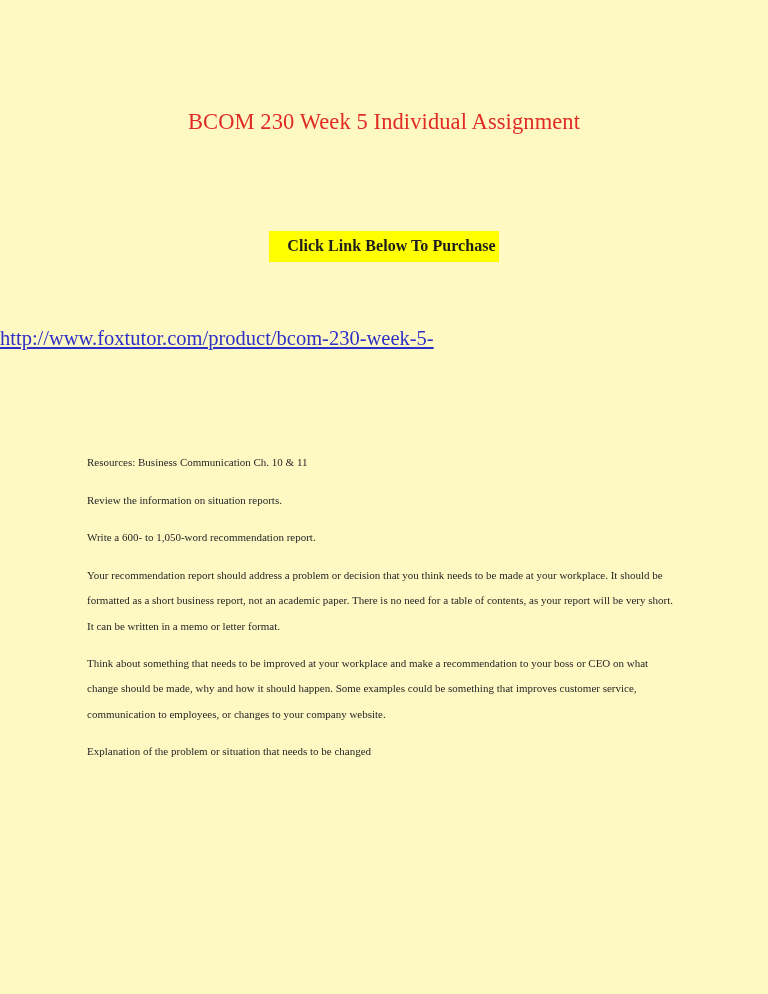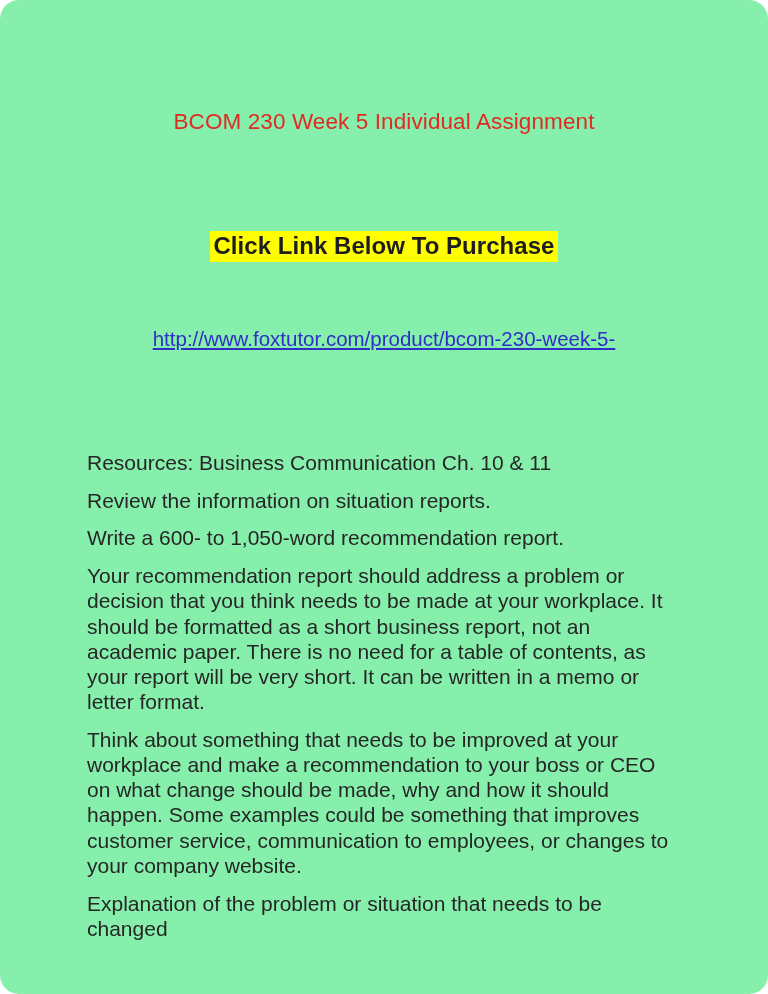--- a/index.html
+++ b/index.html
@@ -6,24 +6,23 @@
   html, body {
     margin: 0;
     padding: 0;
     background: #ffffff;
   }
 
   .page {
     position: relative;
     width: 768px;
     height: 994px;
-    background: #86efac;
+    background: #fef9c3;
     overflow: hidden;
-    font-family: Liberation Sans, sans-serif;
-    border-radius: 19px;
+    font-family: Liberation Serif, serif;
     -webkit-font-smoothing: antialiased;
   }
 
   
   .doc-title {
     position: absolute;
     left: 0;
     top: 89px;
     width: 768px;
     text-align: center;
@@ -43,34 +42,34 @@
     position: absolute;
     left: 0;
     top: 231px;
     width: 768px;
     text-align: center;
   }
   .cta-text {
     display: inline-block;
     background: #ffff00;
     color: #1d1d1d;
-    font-size: 24px;
+    font-size: 16px;
     font-weight: 700;
     line-height: 28px;
-    padding: 1px 3px 2px 3px;
+    padding: 1px 3px 2px 18px;
     letter-spacing: 0.05px;
   }
 
   
   .link-wrap {
     position: absolute;
     left: 0;
     top: 322px;
     width: 768px;
-    text-align: center;
+    text-align: left;
   }
   .doc-link {
     color: #2f2fc8;
     font-size: 20.5px;
     line-height: 33px;
     text-decoration: underline;
     text-underline-offset: 2px;
     cursor: pointer;
     display: inline;
   }
@@ -79,21 +78,21 @@
     white-space: nowrap;
   }
 
   
   .body-block {
     position: absolute;
     left: 87px;
     top: 450px;
     width: 593px;
     color: #262626;
-    font-size: 21px;
+    font-size: 11px;
     line-height: 25.2px;
     text-align: left;
   }
   .body-block p {
     margin: 0 0 12.5px 0;
   }
   .body-block p:last-child {
     margin-bottom: 11px;
   }
 </style>

